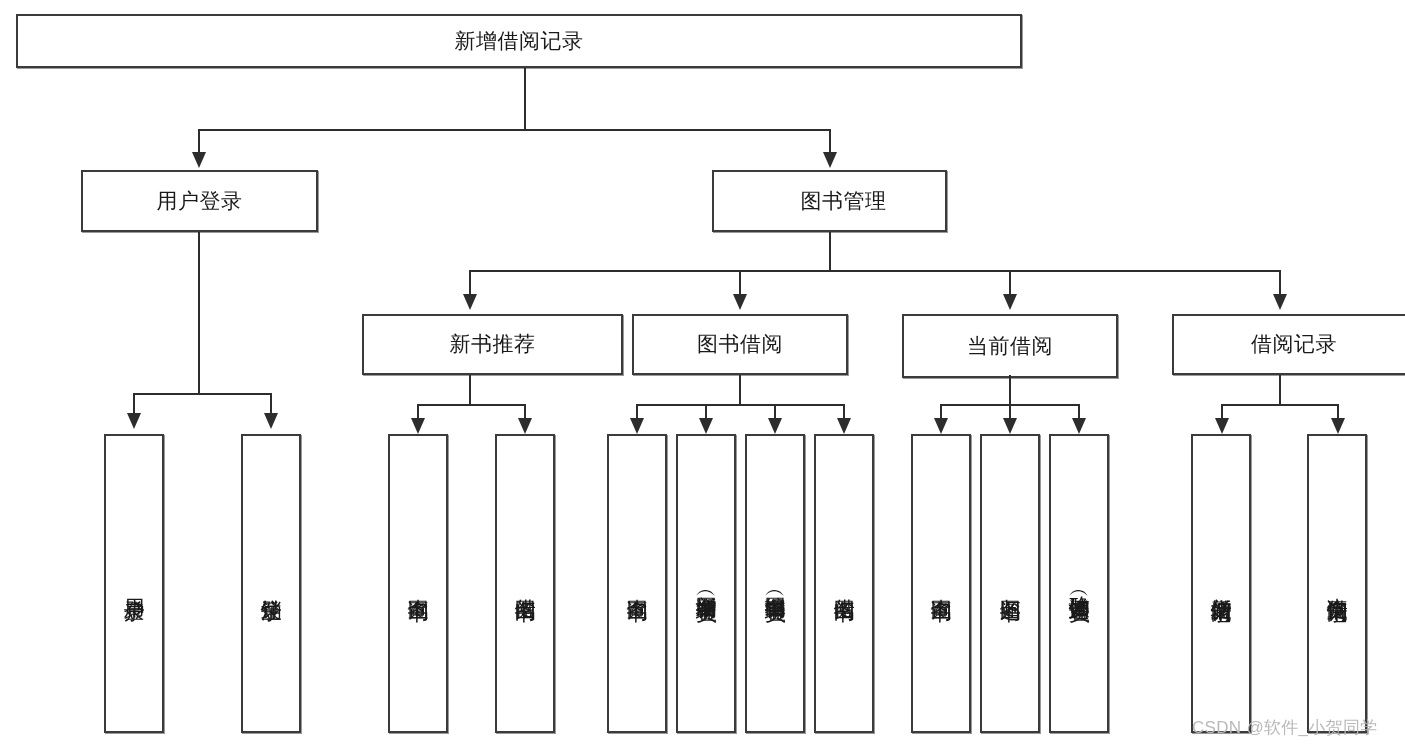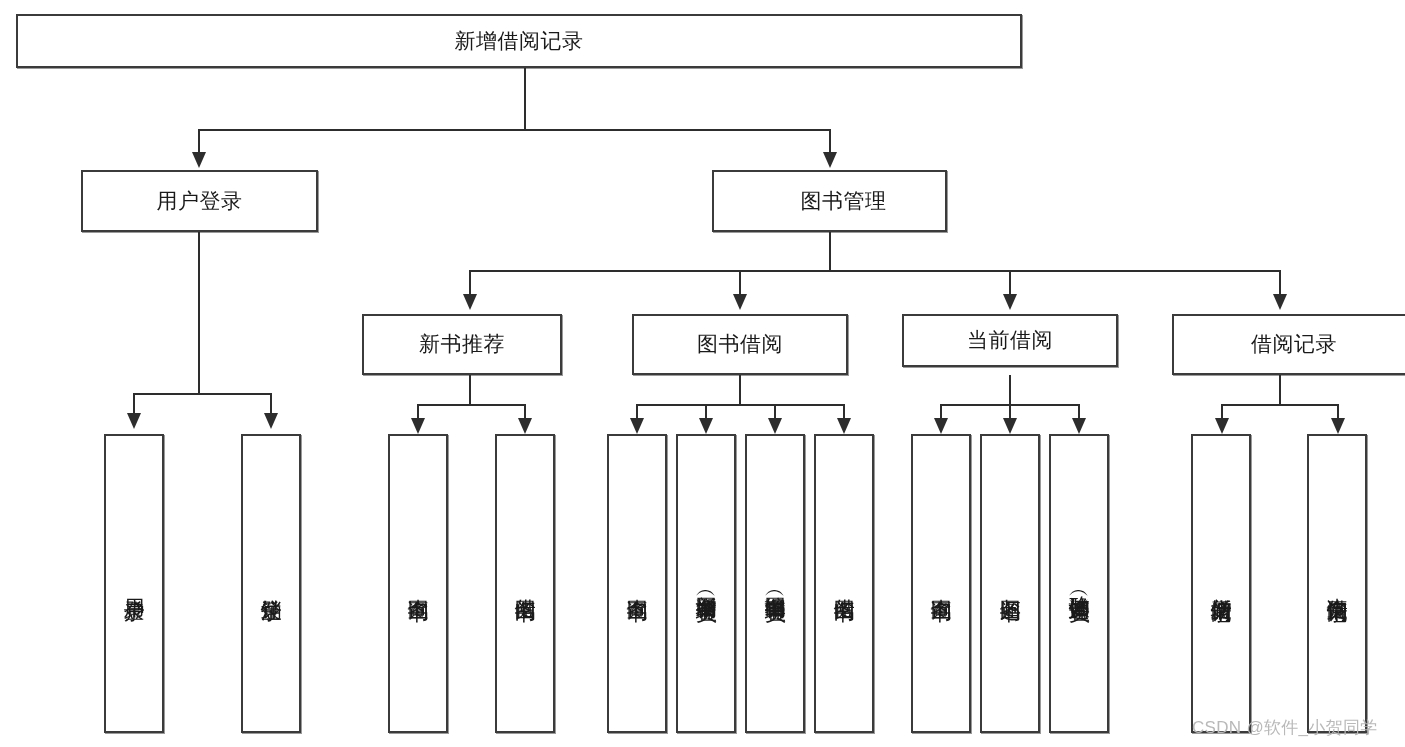--- a/index.html
+++ b/index.html
@@ -128,27 +128,27 @@
 
   <div class="edge v" style="left:739px; top:270px; width:2px; height:26px;"></div>
   <div class="arrow" style="left:733px; top:294px;"></div>
 
   <div class="edge v" style="left:1009px; top:270px; width:2px; height:26px;"></div>
   <div class="arrow" style="left:1003px; top:294px;"></div>
 
   <div class="edge v" style="left:1279px; top:270px; width:2px; height:26px;"></div>
   <div class="arrow" style="left:1273px; top:294px;"></div>
 
-  <div class="node h" style="left:362px; top:314px; width:200px; height:61px;">
+  <div class="node h" style="left:362px; top:314px; width:261px; height:61px;">
     <span class="label">新书推荐</span>
   </div>
   <div class="node h" style="left:632px; top:314px; width:216px; height:61px;">
     <span class="label">图书借阅</span>
   </div>
-  <div class="node h" style="left:902px; top:314px; width:216px; height:53px;">
+  <div class="node h" style="left:902px; top:314px; width:216px; height:64px;">
     <span class="label">当前借阅</span>
   </div>
   <div class="node h" style="left:1172px; top:314px; width:244px; height:61px;">
     <span class="label">借阅记录</span>
   </div>
 
   <div class="edge v" style="left:469px; top:375px; width:2px; height:30px;"></div>
   <div class="edge h" style="left:417px; top:404px; width:109px; height:2px;"></div>
   <div class="edge v" style="left:417px; top:404px; width:2px; height:16px;"></div>
   <div class="arrow" style="left:411px; top:418px;"></div>

